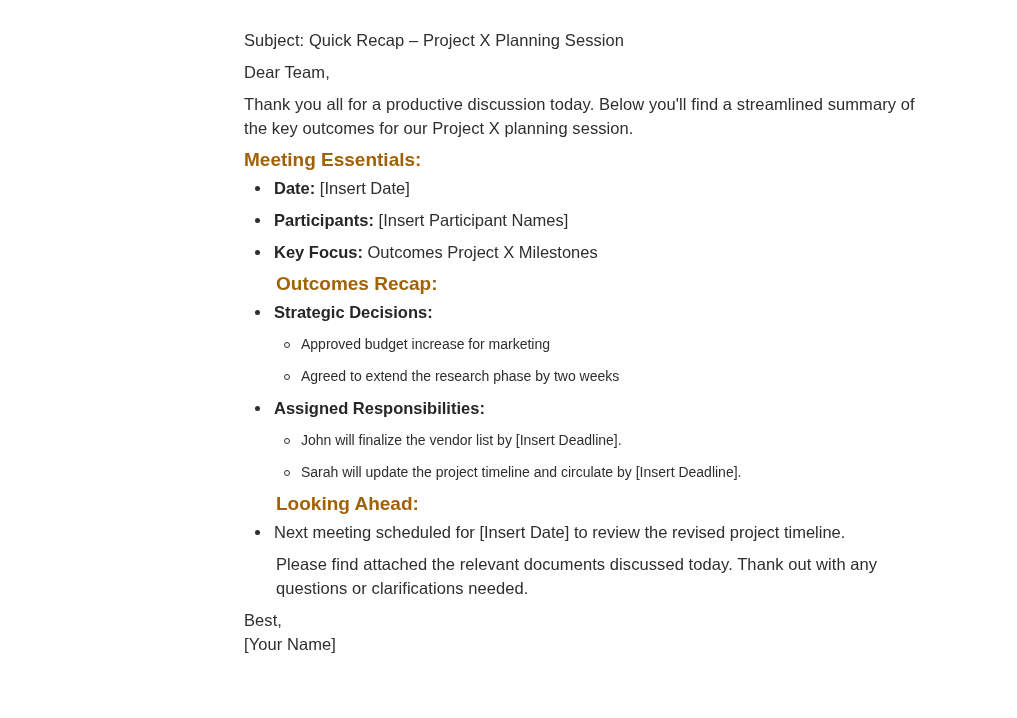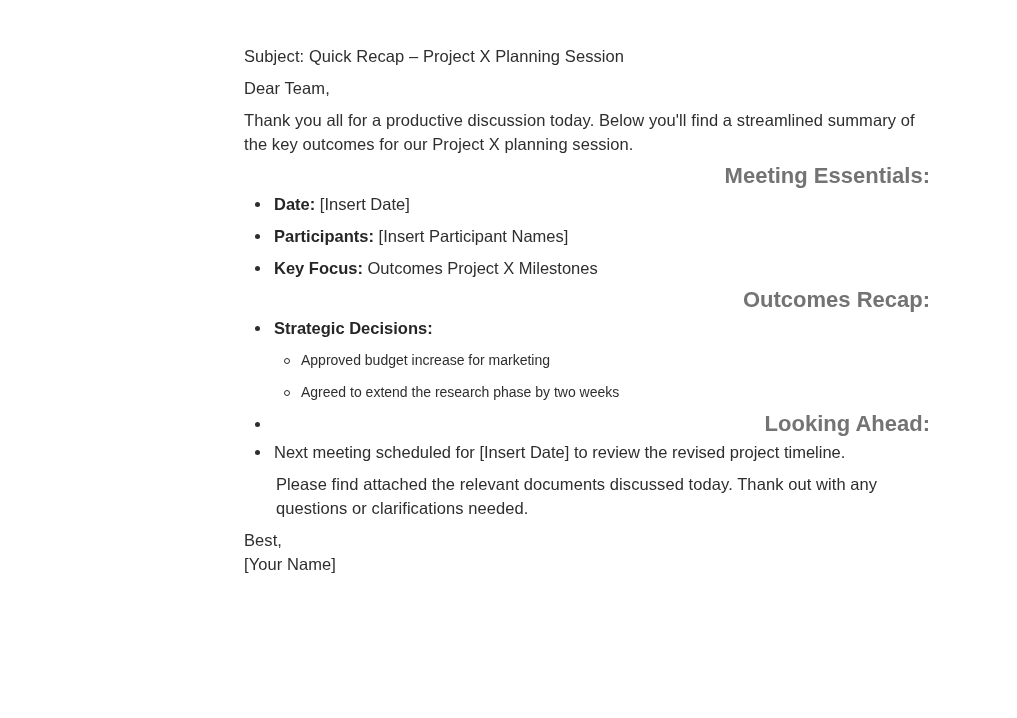--- a/index.html
+++ b/index.html
@@ -14,21 +14,21 @@
     font-family: "Liberation Sans", sans-serif;
     color: #2e2e2e;
     -webkit-font-smoothing: antialiased;
   }
 
   .page {
     box-sizing: border-box;
     width: 1017px;
     height: 718px;
     background: #ffffff;
-    padding: 44px 87px 0 244px;
+    padding: 28px 87px 0 244px;
     overflow: hidden;
   }
 
   .doc {
     width: 686px;
   }
 
   
   .para {
     font-size: 16.5px;
@@ -36,26 +36,25 @@
     margin: 0 0 8px 0;
     color: #2e2e2e;
     letter-spacing: 0.005em;
   }
   .para.tight {
     margin-bottom: 0;
   }
 
   
   .section-heading {
-    font-size: 22px;
+    font-size: 19px;
     line-height: 24px;
     font-weight: 700;
     margin: 8px 0 4px 0;
-    color: #737373;
-    text-align: right;
+    color: #a16207;
   }
 
   
   ul.level1 {
     list-style: none;
     margin: 0 0 4px 0;
     padding: 0;
   }
   ul.level1 > li {
     position: relative;
@@ -170,21 +169,29 @@
         <ul class="level2">
           <li>
             <span class="marker"></span><span>Approved budget increase for marketing</span>
           </li>
           <li>
             <span class="marker"></span><span>Agreed to extend the research phase by two weeks</span>
           </li>
         </ul>
       </li>
       <li>
-        <span class="marker"></span>
+        <span class="marker"></span><span class="bold">Assigned Responsibilities:</span>
+        <ul class="level2">
+          <li>
+            <span class="marker"></span><span>John will finalize the vendor list by [Insert Deadline].</span>
+          </li>
+          <li>
+            <span class="marker"></span><span>Sarah will update the project timeline and circulate by [Insert Deadline].</span>
+          </li>
+        </ul>
       </li>
     </ul>
 
     <div class="section-heading spacer-block">Looking Ahead:</div>
     <ul class="level1">
       <li>
         <span class="marker"></span><span>Next meeting scheduled for [Insert Date] to review the revised project timeline.</span>
       </li>
     </ul>
 

